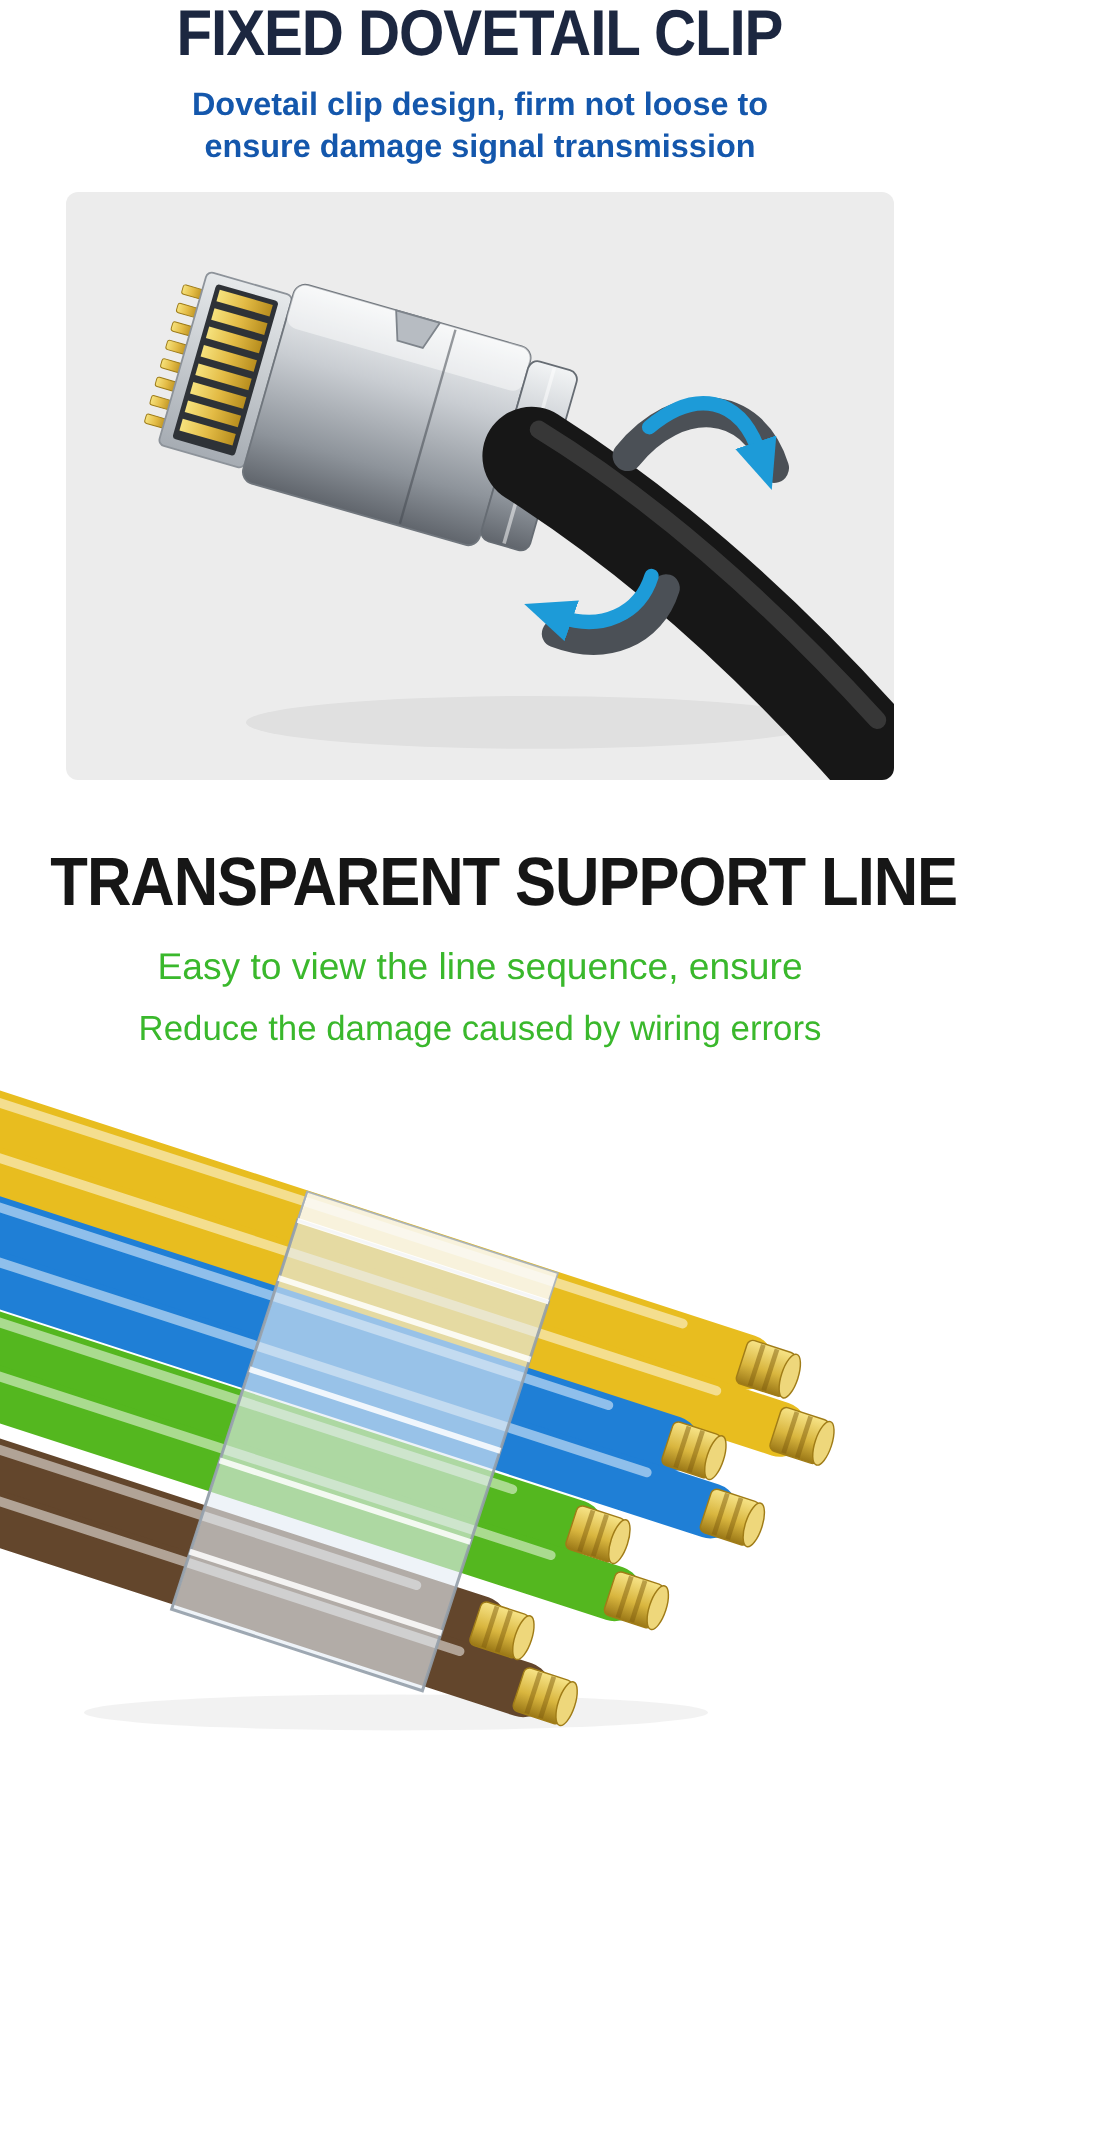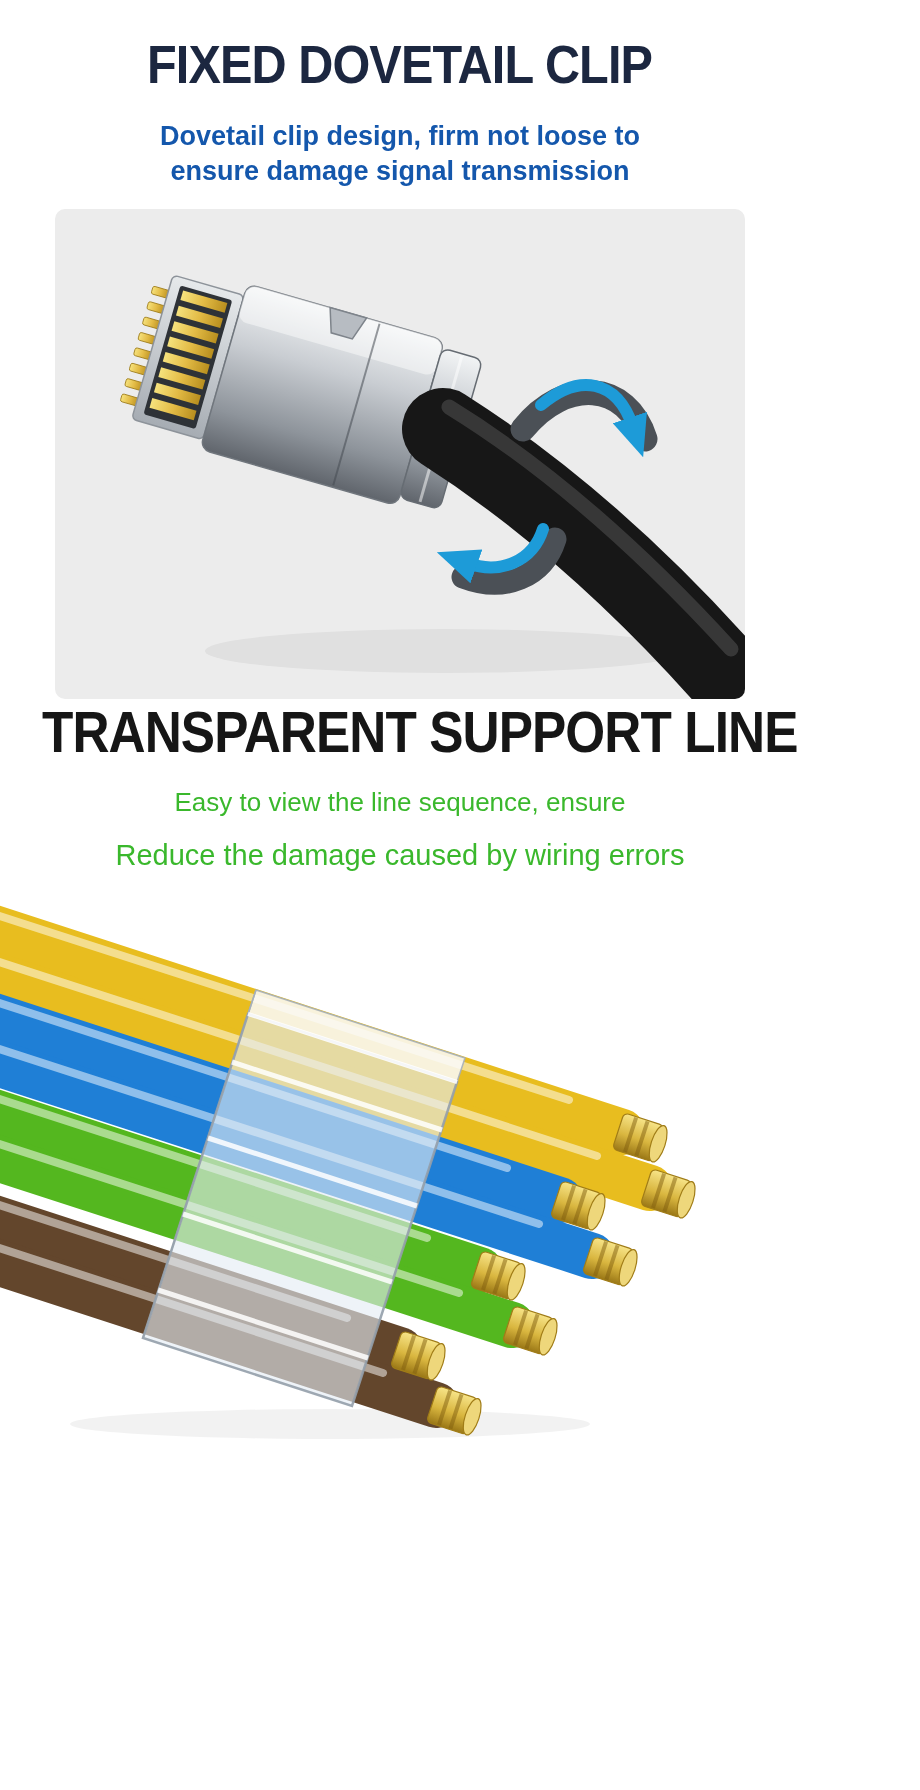--- a/index.html
+++ b/index.html
@@ -3,31 +3,31 @@
 <meta charset="utf-8">
 <style>
   * { margin:0; padding:0; box-sizing:border-box; }
   html,body { background:#ffffff; }
   body {
     width:920px; height:1790px; position:relative; overflow:hidden;
     font-family:"Liberation Sans", sans-serif;
   }
   .col { width:800px; text-align:center; }
   .h1 {
-    padding-top:36px; font-size:54px; line-height:56px; font-weight:700;
+    font-size:54px; line-height:56px; font-weight:700;
     color:#1c2740; letter-spacing:-1px;
   }
   .h1 span, .h2 span { display:inline-block; transform:scaleX(0.9); transform-origin:center; white-space:nowrap; }
-  .sub-blue { margin-top:27px; font-size:27px; line-height:35px; color:#1457ac; font-weight:700; }
+  .sub-blue { margin-top:14px; font-size:27px; line-height:35px; color:#1457ac; font-weight:700; }
   .photo1 {
     width:690px; height:490px; margin:20px auto 0; background:#ececec;
     border-radius:10px; overflow:hidden; position:relative;
   }
-  .h2 { font-size:57px; line-height:66px; font-weight:700; color:#161616; letter-spacing:-1px; }
-  .sub-green { margin-top:20px; font-size:26px; line-height:35px; color:#3ab82c; font-weight:400; }
+  .h2 { margin-top:52px; font-size:57px; line-height:66px; font-weight:700; color:#161616; letter-spacing:-1px; }
+  .sub-green { margin-top:20px; font-size:31px; line-height:35px; color:#3ab82c; font-weight:400; }
   .note-green { margin-top:18px; font-size:29px; line-height:34px; color:#3ab82c; font-weight:400; }
   .photo2 { width:800px; height:580px; margin-top:8px; position:relative; }
   svg { display:block; }
 </style>
 </head>
 <body>
 
 <div class="col">
 
   <div>

